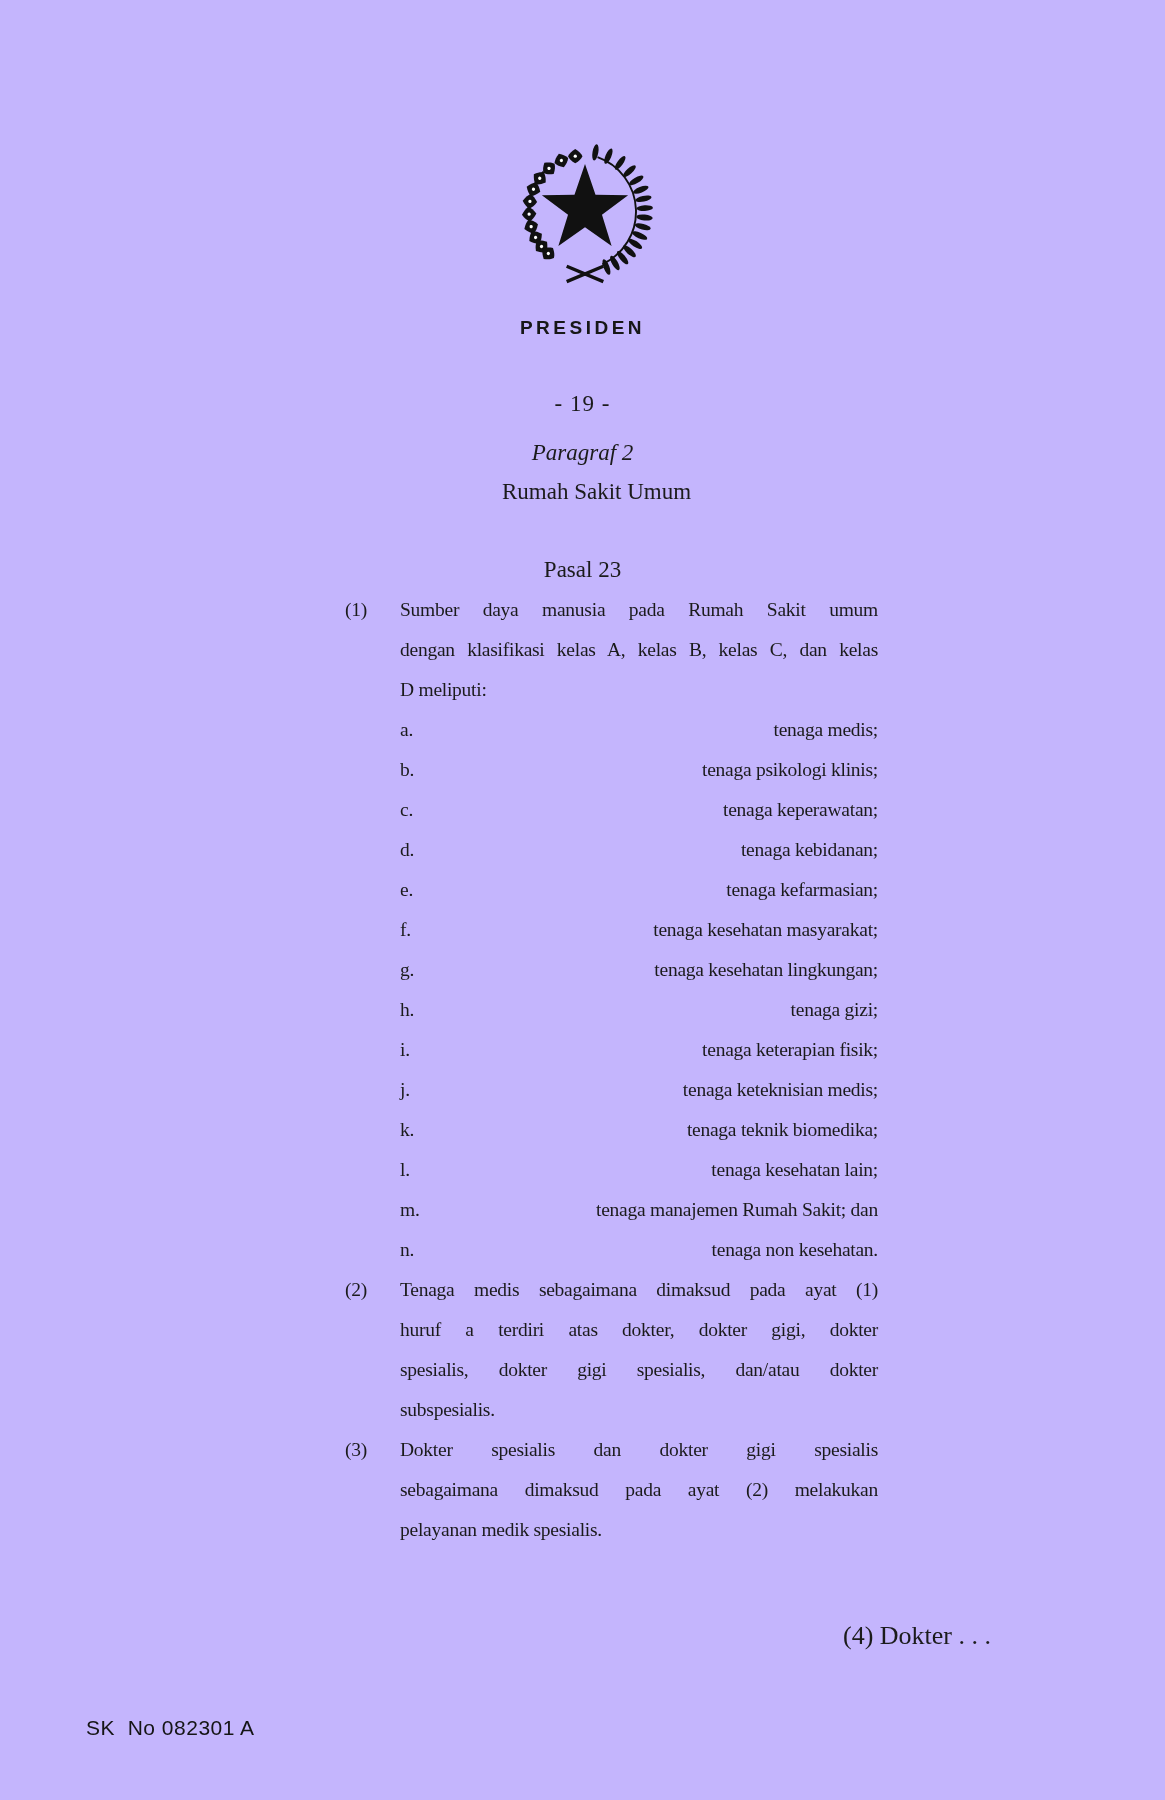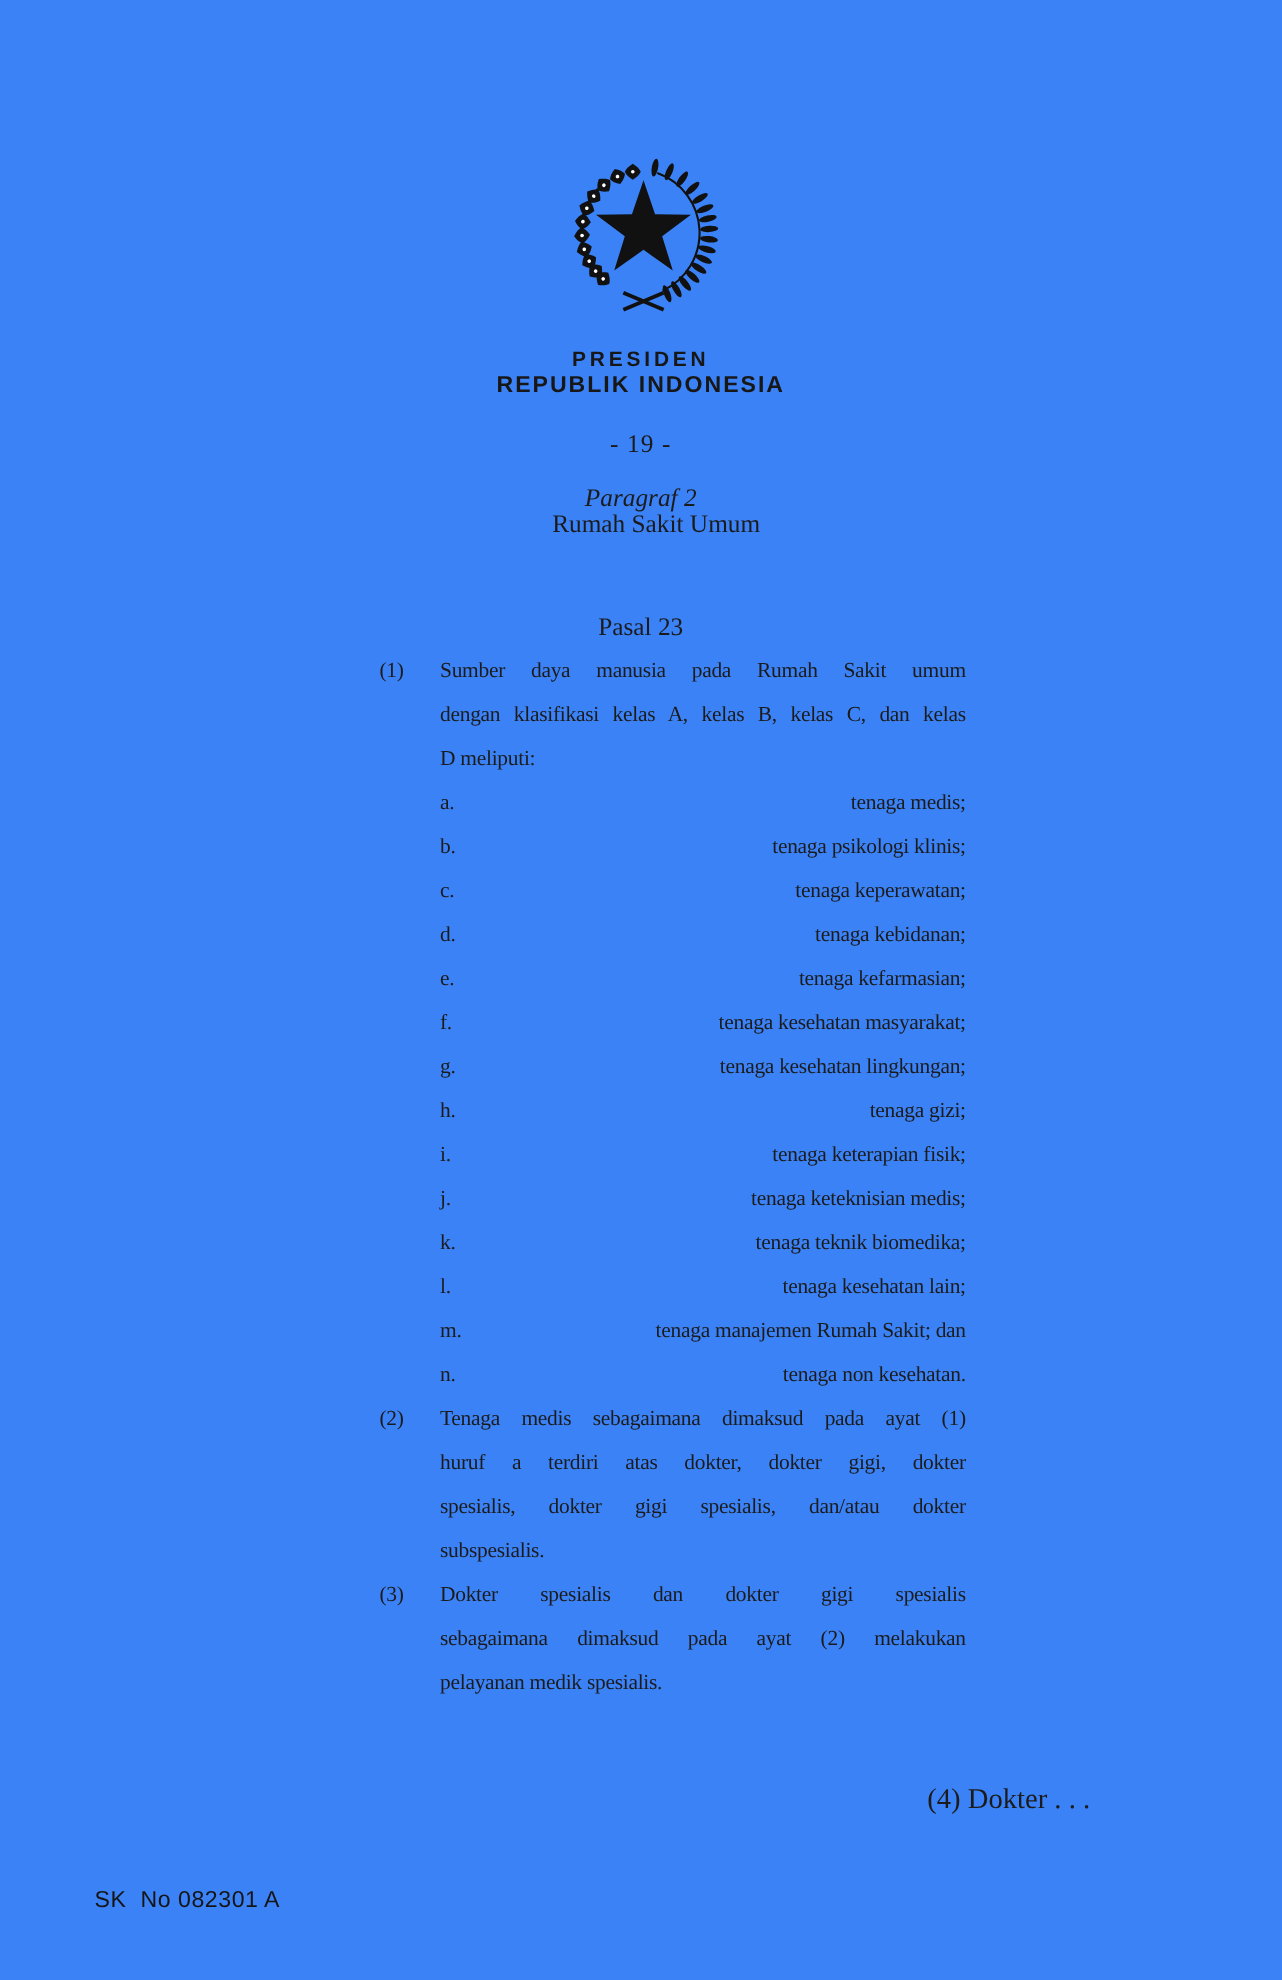--- a/index.html
+++ b/index.html
@@ -1,20 +1,20 @@
 <!DOCTYPE html>
 <html><head>
 <meta charset="utf-8">
 <style>
   html, body { margin: 0; padding: 0; background: #e8e8e8; }
   .page {
     position: relative;
     width: 1165px;
     height: 1800px;
-    background: #3b82f6;
+    background: #c4b5fd;
     margin: 0 auto;
     overflow: hidden;
     font-family: "Liberation Serif", serif;
     color: #1b1b1b;
   }
   .emblem {
     position: absolute;
     left: 503px;
     top: 138px;
   }
@@ -30,21 +30,21 @@
   .letterhead-2 { top: 338px; font-size: 21px; letter-spacing: 1.8px; }
   .center-line {
     position: absolute;
     left: 0; right: 0;
     text-align: center;
     font-size: 23px;
     color: #1b1b1b;
   }
   .page-number   { top: 391px; letter-spacing: 1px; font-family: Liberation Serif, serif; }
   .paragraf      { top: 440px; font-style: italic; }
-  .section-title { top: 464px; padding-left: 28px; }
+  .section-title { top: 479px; padding-left: 28px; }
   .pasal         { top: 557px; }
   .clauses {
     position: absolute;
     left: 345px;
     top: 590px;
     width: 533px;
     font-size: 19.5px;
     letter-spacing: -0.25px;
   }
   .clause { display: flex; align-items: flex-start; }
@@ -137,21 +137,20 @@
       <use href="#leaf" transform="translate(138.0,97.6) rotate(24)"></use>
       <use href="#leaf" transform="translate(133.6,105.6) rotate(33)"></use>
       <use href="#leaf" transform="translate(128.1,112.8) rotate(42)"></use>
       <use href="#leaf" transform="translate(121.5,119.1) rotate(51)"></use>
       <use href="#leaf" transform="translate(114.0,124.2) rotate(60)"></use>
       <use href="#leaf" transform="translate(105.8,128.1) rotate(69)"></use>
     </g>
   </svg>
 
   <div class="letterhead letterhead-1">PRESIDEN</div>
-  <div class="letterhead letterhead-2">REPUBLIK INDONESIA</div>
 
   <div class="center-line page-number">- 19 -</div>
 
   <div class="center-line paragraf">Paragraf 2</div>
   <div class="center-line section-title">Rumah Sakit Umum</div>
 
   <div class="center-line pasal">Pasal 23</div>
 
   <div class="clauses" id="clauses">
       <div class="clause">

